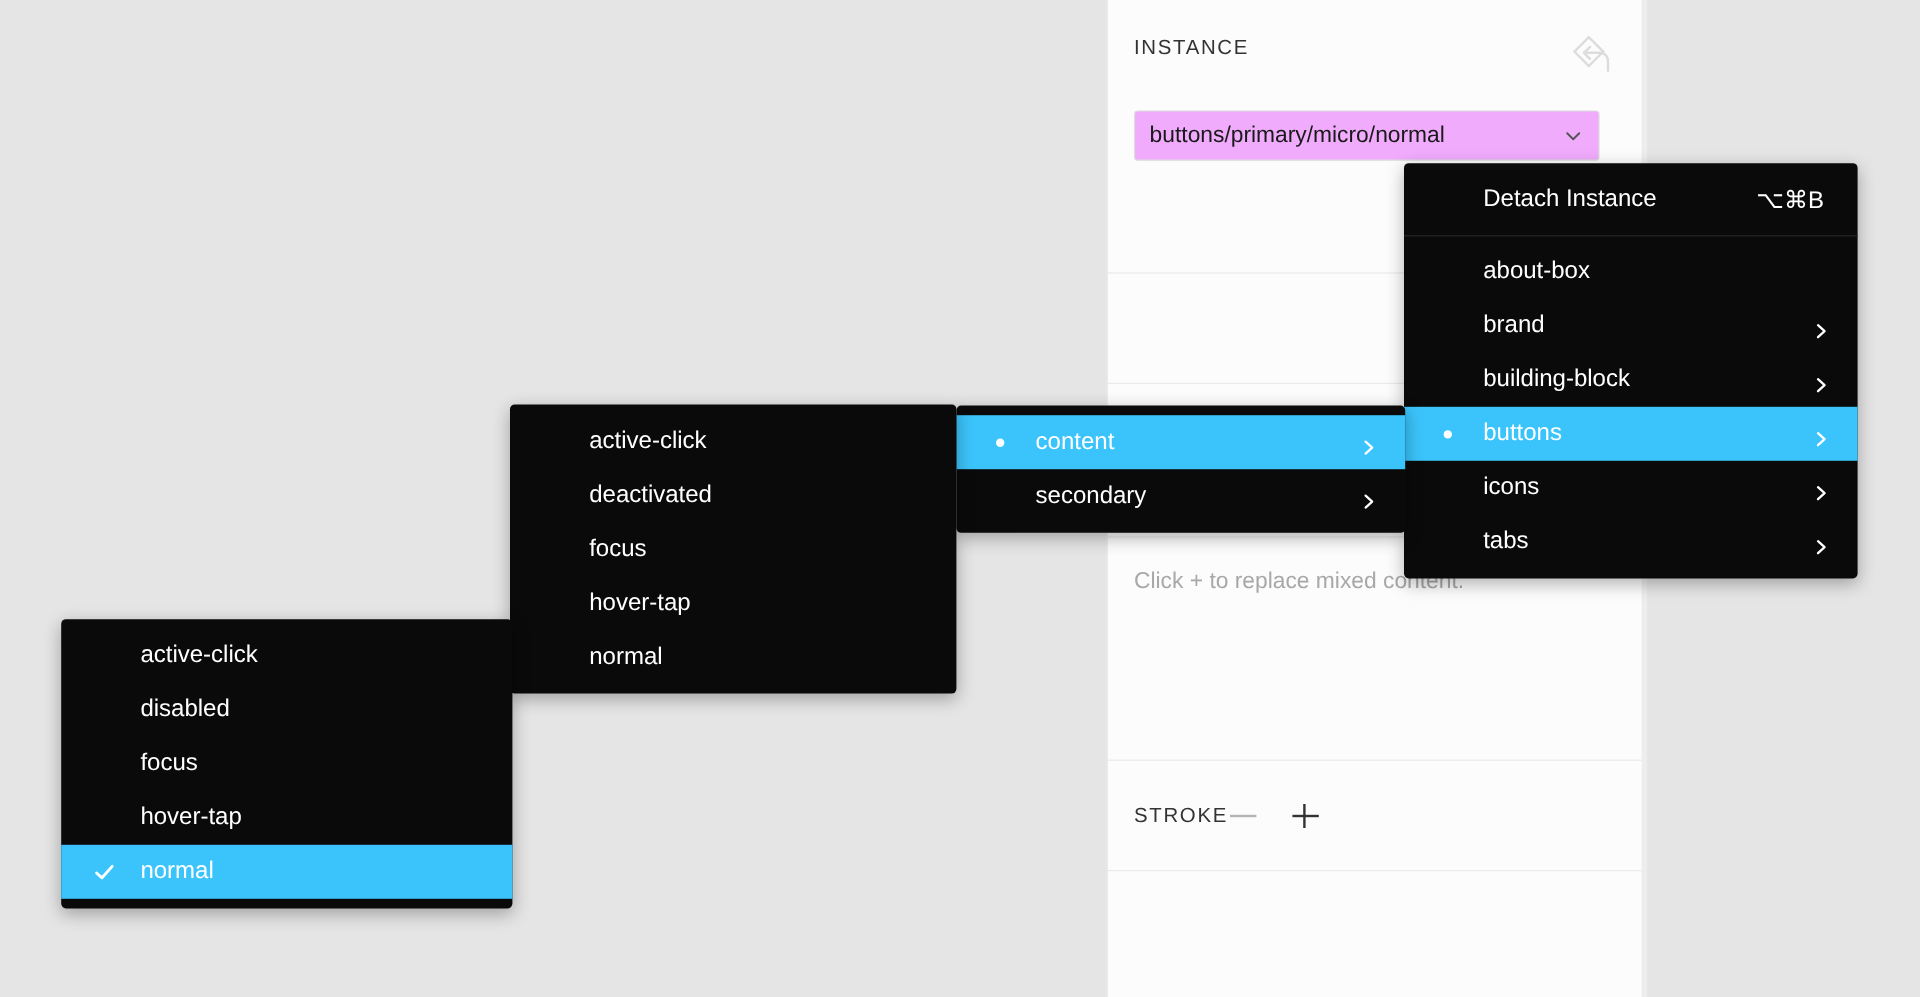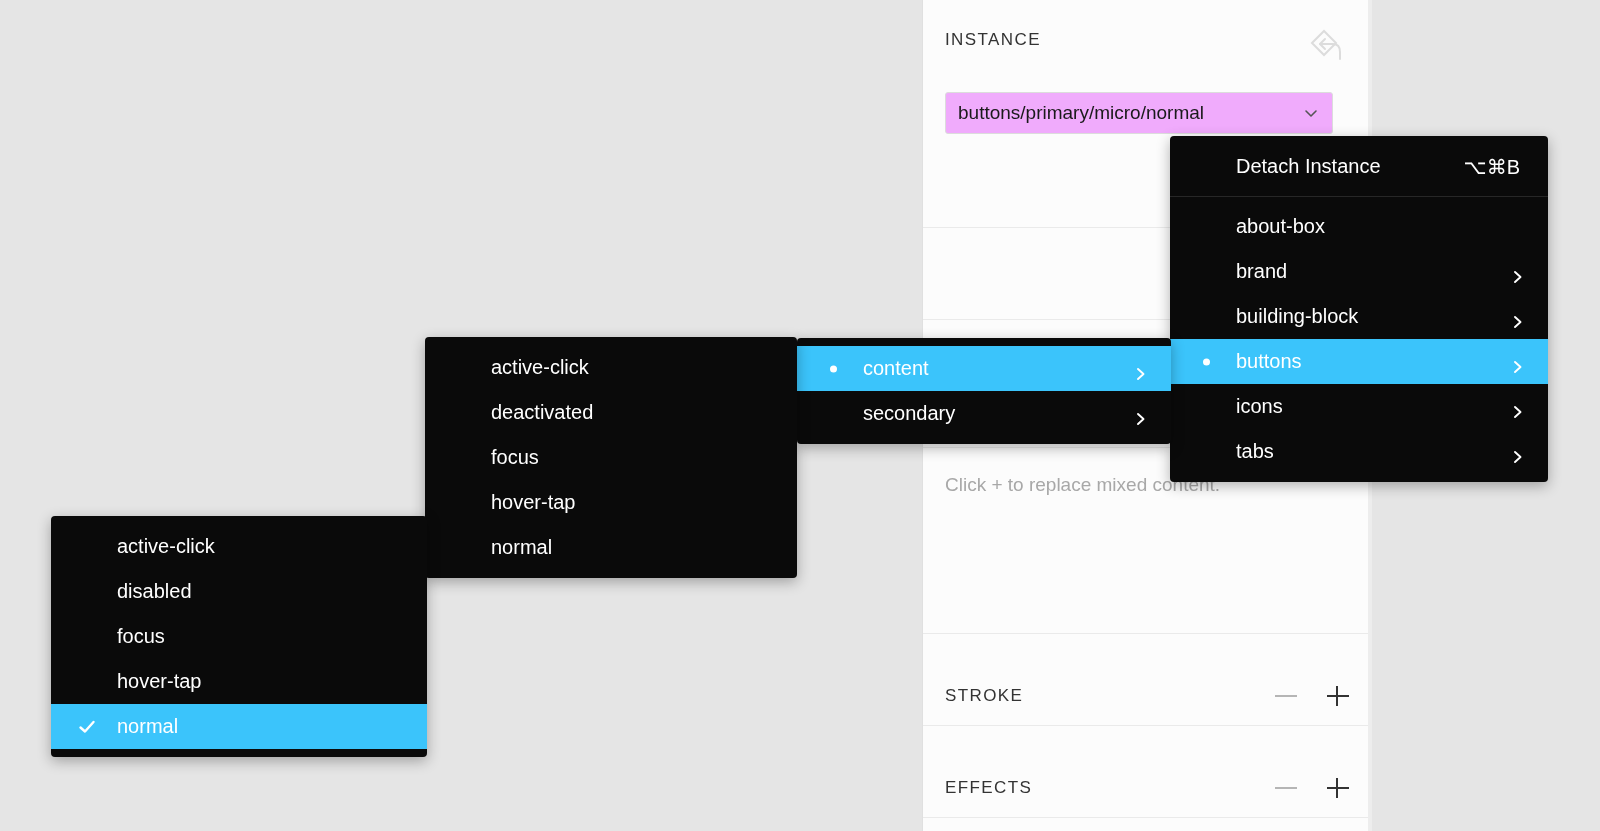--- a/index.html
+++ b/index.html
@@ -64,21 +64,21 @@
     white-space: nowrap;
   }
   .combo-caret {
     position: absolute; right: 14px; top: 50%; transform: translateY(-50%);
     width: 14px; height: 14px;
   }
 
   .sec-row {
     position: absolute; left: 22px; right: 18px; top: 50%;
     transform: translateY(-50%);
-    display: flex; align-items: center; justify-content: space-between; margin-top: 16px;
+    display: flex; align-items: center; 
   }
   .sec-actions { display: flex; align-items: center; gap: 26px; }
   .icon-btn {
     width: 26px; height: 26px; position: relative; cursor: pointer;
   }
   .icon-minus::before {
     content: ""; position: absolute; left: 2px; top: 12px;
     width: 22px; height: 2px; background: #b5b5b5;
   }
   .icon-plus::before {
@@ -188,29 +188,20 @@
     <div class="section sec-stroke">
       <div class="sec-row">
         <span class="section-title">STROKE</span>
         <span class="sec-actions">
           <span class="icon-btn icon-minus"></span>
           <span class="icon-btn icon-plus"></span>
         </span>
       </div>
     </div>
 
-    <div class="section sec-effects">
-      <div class="sec-row">
-        <span class="section-title">EFFECTS</span>
-        <span class="sec-actions">
-          <span class="icon-btn icon-minus"></span>
-          <span class="icon-btn icon-plus"></span>
-        </span>
-      </div>
-    </div>
 
     <div class="panel-scroll-edge"></div>
   </div>
 
   <div class="menu" id="menu-component">
     <div class="menu-item detach">
       <span class="label">Detach Instance</span>
       <span class="shortcut">⌥⌘B</span>
     </div>
     <div class="menu-sep"></div>

